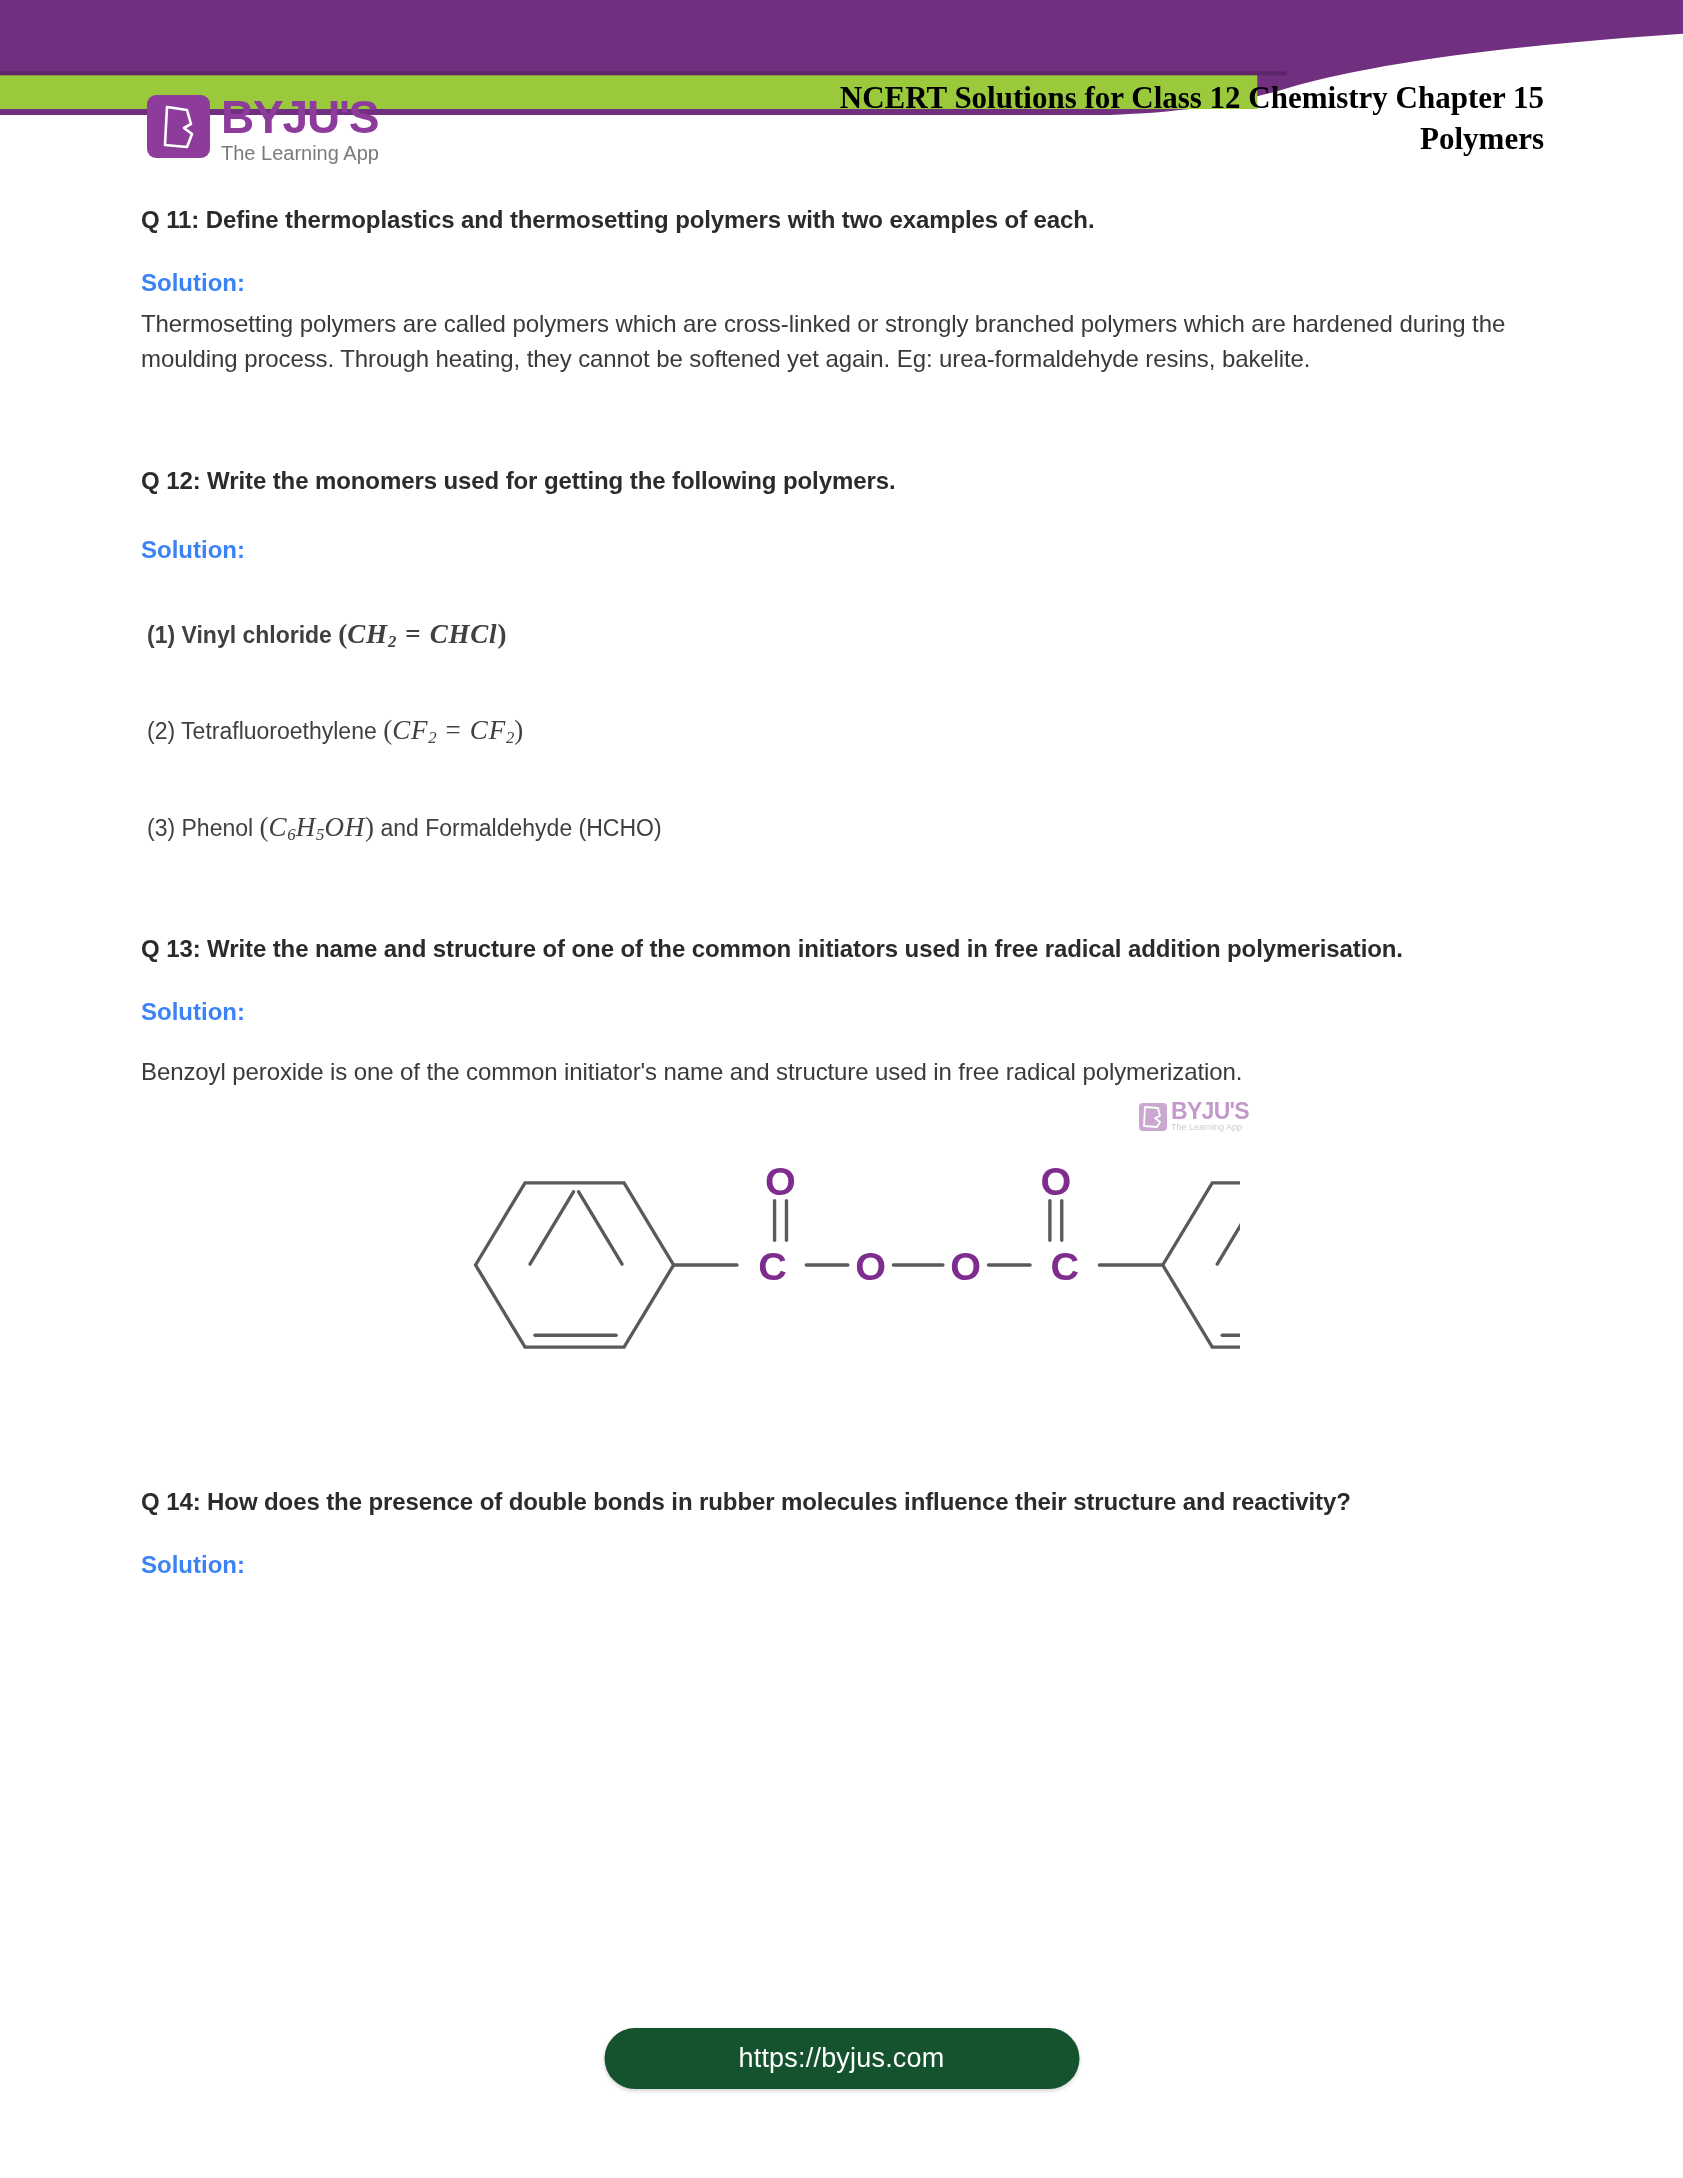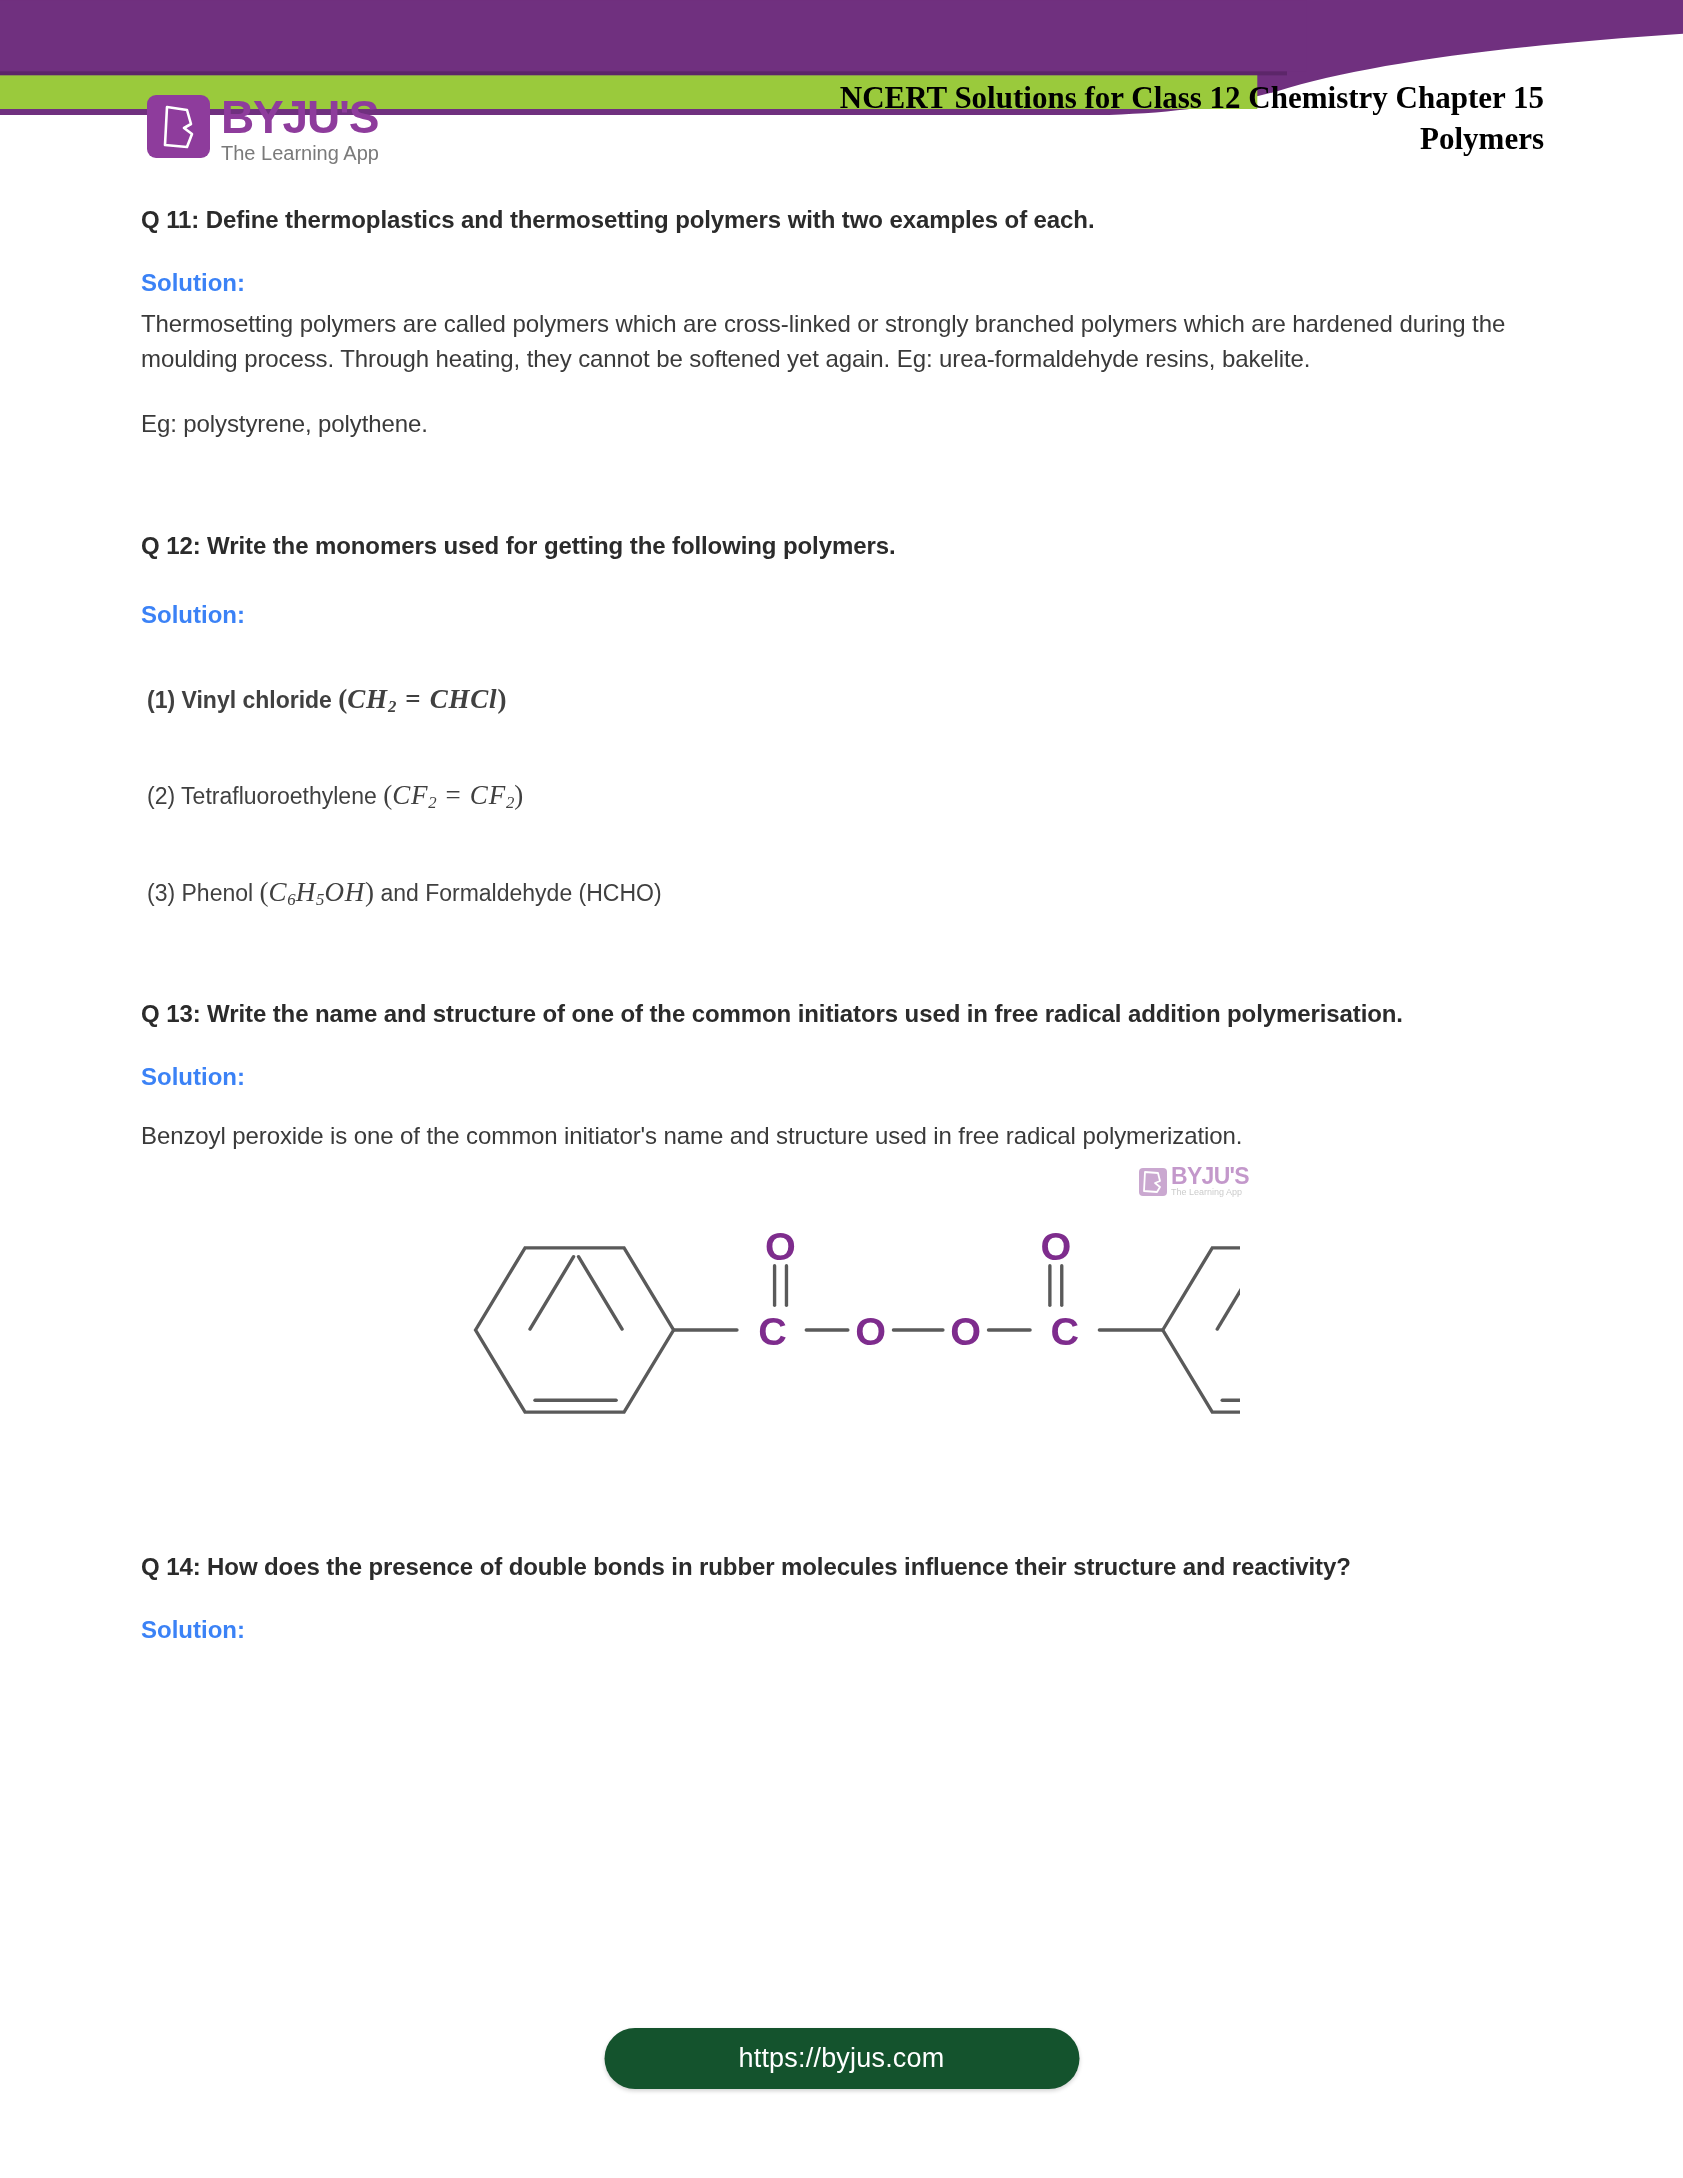--- a/index.html
+++ b/index.html
@@ -268,21 +268,20 @@
     <div>NCERT Solutions for Class 12 Chemistry Chapter 15</div>
     <div>Polymers</div>
   </div>
 </div>
 
 <div class="content">
 
   <div class="q-head">Q 11: Define thermoplastics and thermosetting polymers with two examples of each.</div>
   <div class="sol-label mt-30">Solution:</div>
   <div class="para mt-8">Thermosetting polymers are called polymers which are cross-linked or strongly branched polymers which are hardened during the moulding process. Through heating, they cannot be softened yet again. Eg: urea-formaldehyde resins, bakelite.</div>
-  <div class="para mt-30">Eg: polystyrene, polythene.</div>
 
   <div class="q-head mt-88">Q 12: Write the monomers used for getting the following polymers.</div>
   <div class="sol-label mt-36">Solution:</div>
 
   <div class="formula-line mt-52">
     <span class="txt">(1)</span>
     <span class="txt">Vinyl chloride</span>
     <span class="mathparen">(</span><span class="mathit"><span>CH</span><sub>2</sub></span><span class="matheq">=</span><span class="mathit"><span>CHCl</span></span><span class="mathparen">)</span>
   </div>
 

